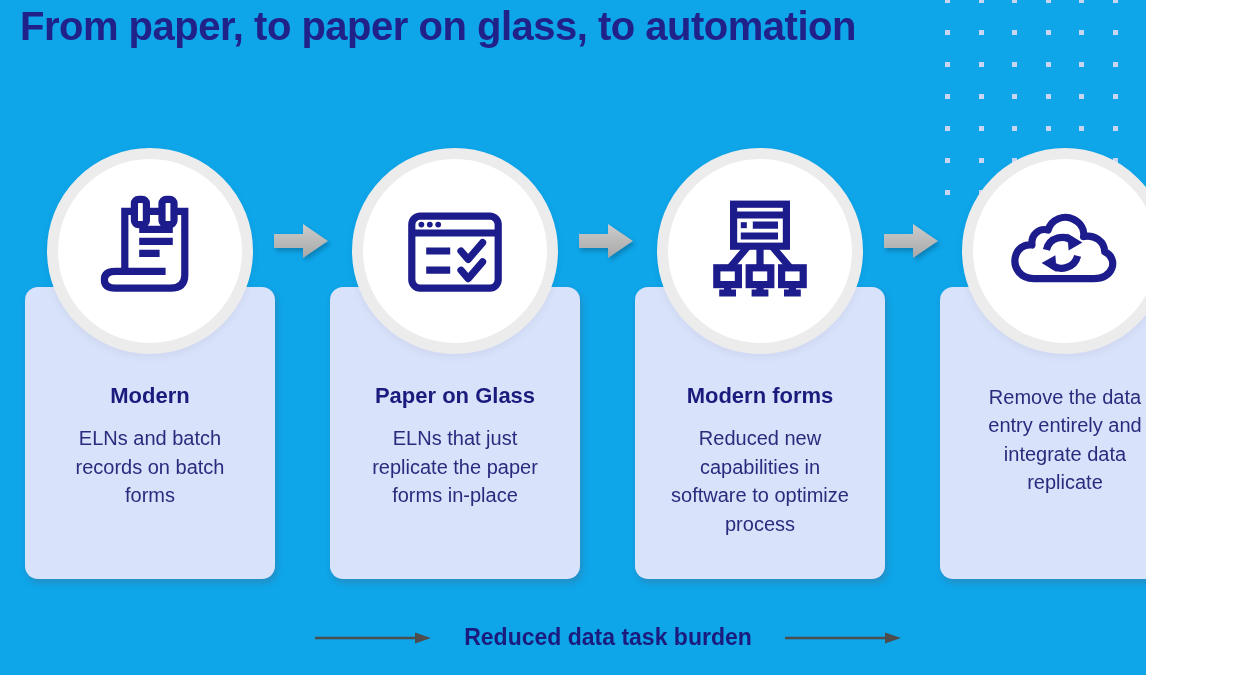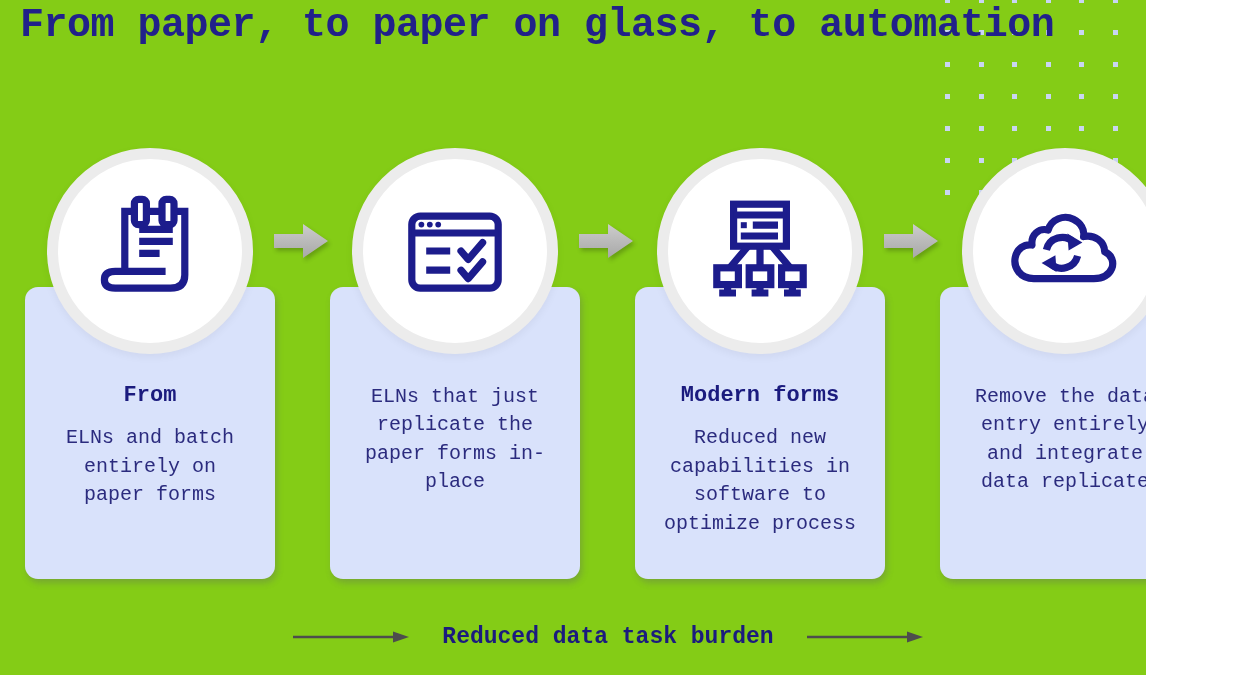--- a/index.html
+++ b/index.html
@@ -1,21 +1,21 @@
 <!DOCTYPE html>
 <html><head>
 <meta charset="utf-8">
 <style>
   html,body{margin:0;padding:0;background:#fff;}
   .slide{
     position:relative;
     width:1146px;height:675px;
     overflow:hidden;
-    background:#84cc16;
-    font-family:Liberation Mono, monospace;
+    background:#0ea5e9;
+    font-family:Liberation Sans, sans-serif;
   }
   
   .dots{position:absolute;left:0;top:0;width:1240px;height:675px;z-index:0;}
   .dots .dot{position:absolute;width:5px;height:5px;}
   
   .title{
     position:absolute;left:20px;top:0px;margin:0;
     font-size:40px;font-weight:700;letter-spacing:-0.5px;
     color:#21218a;z-index:3;line-height:1.3;
   }
@@ -136,36 +136,37 @@
       <div class="dot" style="left: 1112.5px; top: 190px; background: rgb(201, 213, 242);"></div>
       <div class="dot" style="left: 1146px; top: 190px; background: rgb(201, 213, 242);"></div>
       <div class="dot" style="left: 1179.5px; top: 190px; background: rgb(201, 213, 242);"></div>
       <div class="dot" style="left: 1213px; top: 190px; background: rgb(201, 213, 242);"></div>
     </div>
 
   <h1 class="title">From paper, to paper on glass, to automation</h1>
 
   <div class="stage" style="left:25px">
     <div class="card">
-      <h3 class="card-title">From</h3>
-      <p class="card-desc">ELNs and batch entirely on paper forms</p>
+      <h3 class="card-title">Modern</h3>
+      <p class="card-desc">ELNs and batch records on batch forms</p>
     </div>
     <div class="circle">
       <svg class="icon" viewBox="0 0 100 100">
         <path d="M29,67 V17 H79 V70"></path>
         <path d="M63,67 H21 Q12,67 12,74 Q12,81 21,81 H67 Q79,81 79,70"></path>
         <path d="M41,32 H69 M41,42 H69 M41,52 H58"></path>
         <rect class="whitefill" x="37" y="7" width="10" height="21" rx="3.5"></rect>
         <rect class="whitefill" x="60" y="7" width="10" height="21" rx="3.5"></rect>
       </svg>
     </div>
   </div>
 
   <div class="stage" style="left:330px">
     <div class="card">
+      <h3 class="card-title">Paper on Glass</h3>
       <p class="card-desc">ELNs that just replicate the paper forms in-place</p>
     </div>
     <div class="circle">
       <svg class="icon" viewBox="0 0 100 100">
         <rect x="14" y="21" width="72" height="60" rx="7"></rect>
         <path d="M14,35 H86"></path>
         <circle class="fillblue" cx="22" cy="28" r="2.4"></circle>
         <circle class="fillblue" cx="29" cy="28" r="2.4"></circle>
         <circle class="fillblue" cx="36" cy="28" r="2.4"></circle>
         <path d="M26,50 H46 M26,66 H46"></path>

